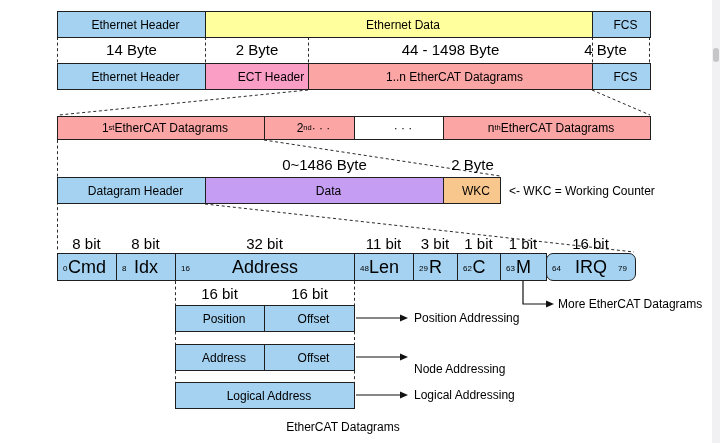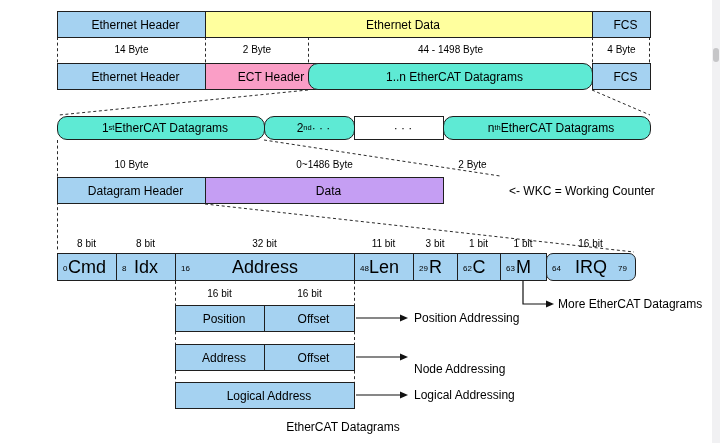--- a/index.html
+++ b/index.html
@@ -13,26 +13,26 @@
   svg.overlay{position:absolute;left:0;top:0;z-index:0;}
   .cell{
     position:absolute;box-sizing:border-box;z-index:2;
     border:1px solid #1f1f1f;
     display:flex;align-items:center;justify-content:center;
     font-size:12px;line-height:1;white-space:nowrap;padding-left:8px;
   }
   .bb{background:#a5d2f1;}
   .yb{background:#ffff9e;}
   .pb{background:#fa9ec6;}
-  .gb{background:#5eead4;border-radius:10px;}
+  .gb{background:#fca5a5;}
   .vb{background:#c59ef3;}
   .ob{background:#f8c78d;}
   .wb{background:#ffffff;}
   .lbl{
-    position:absolute;z-index:3;font-size:10px;line-height:14px;
+    position:absolute;z-index:3;font-size:15px;line-height:14px;
     text-align:center;white-space:nowrap;
   }
   .free{
     position:absolute;z-index:3;font-size:12px;line-height:14px;
     white-space:nowrap;
   }
   sup{font-size:7.5px;vertical-align:super;line-height:0;}
   .bit{padding:0;}
   .bnum{
     position:absolute;left:5px;bottom:7px;font-size:8px;line-height:1;
@@ -87,21 +87,21 @@
     </g>
   </svg>
 
   <div class="cell bb" style="left:57px;top:11px;width:149px;height:27px;">Ethernet Header</div>
   <div class="cell yb" style="left:205px;top:11px;width:388px;height:27px;">Ethernet Data</div>
   <div class="cell bb" style="left:592px;top:11px;width:59px;height:27px;">FCS</div>
 
   <div class="lbl" style="left:57px;top:43px;width:149px;">14 Byte</div>
   <div class="lbl" style="left:205px;top:43px;width:104px;">2 Byte</div>
   <div class="lbl" style="left:308px;top:43px;width:285px;">44 - 1498 Byte</div>
-  <div class="lbl" style="left:592px;top:43px;width:59px;">4 Byte</div>
+  <div class="lbl" style="left:576px;top:43px;width:59px;">4 Byte</div>
 
   <div class="cell bb" style="left:57px;top:63px;width:149px;height:27px;">Ethernet Header</div>
   <div class="cell pb" style="left:205px;top:63px;width:124px;height:27px;">ECT Header</div>
   <div class="cell gb" style="left:308px;top:63px;width:285px;height:27px;">1..n EtherCAT Datagrams</div>
   <div class="cell bb" style="left:592px;top:63px;width:59px;height:27px;">FCS</div>
 
   <div class="cell gb" style="left:57px;top:116px;width:208px;height:24px;">
     <span>1</span>
       <sup>st</sup>
       <span> EtherCAT Datagrams</span>
@@ -113,26 +113,26 @@
   </div>
   <div class="cell wb" style="left:354px;top:116px;width:90px;height:24px;">
     <span>· · ·</span>
   </div>
   <div class="cell gb" style="left:443px;top:116px;width:208px;height:24px;">
     <span>n</span>
       <sup>th</sup>
       <span> EtherCAT Datagrams</span>
   </div>
 
-  <div class="lbl" style="left:57px;top:158px;width:149px;">10 Byte</div>
   <div class="lbl" style="left:205px;top:158px;width:239px;">0~1486 Byte</div>
   <div class="lbl" style="left:443px;top:158px;width:59px;">2 Byte</div>
 
   <div class="cell bb" style="left:57px;top:177px;width:149px;height:27px;">Datagram Header</div>
   <div class="cell vb" style="left:205px;top:177px;width:239px;height:27px;">Data</div>
+  <div class="cell ob" style="left:443px;top:177px;width:58px;height:27px;">WKC</div>
   <div class="free" style="left:509px;top:184px;">&lt;- WKC = Working Counter</div>
 
   <div class="lbl" style="left:57px;top:237px;width:59px;">8 bit</div>
   <div class="lbl" style="left:116px;top:237px;width:59px;">8 bit</div>
   <div class="lbl" style="left:175px;top:237px;width:179px;">32 bit</div>
   <div class="lbl" style="left:354px;top:237px;width:59px;">11 bit</div>
   <div class="lbl" style="left:413px;top:237px;width:44px;">3 bit</div>
   <div class="lbl" style="left:457px;top:237px;width:43px;">1 bit</div>
   <div class="lbl" style="left:500px;top:237px;width:46px;">1 bit</div>
   <div class="lbl" style="left:546px;top:237px;width:89px;">16 bit</div>

